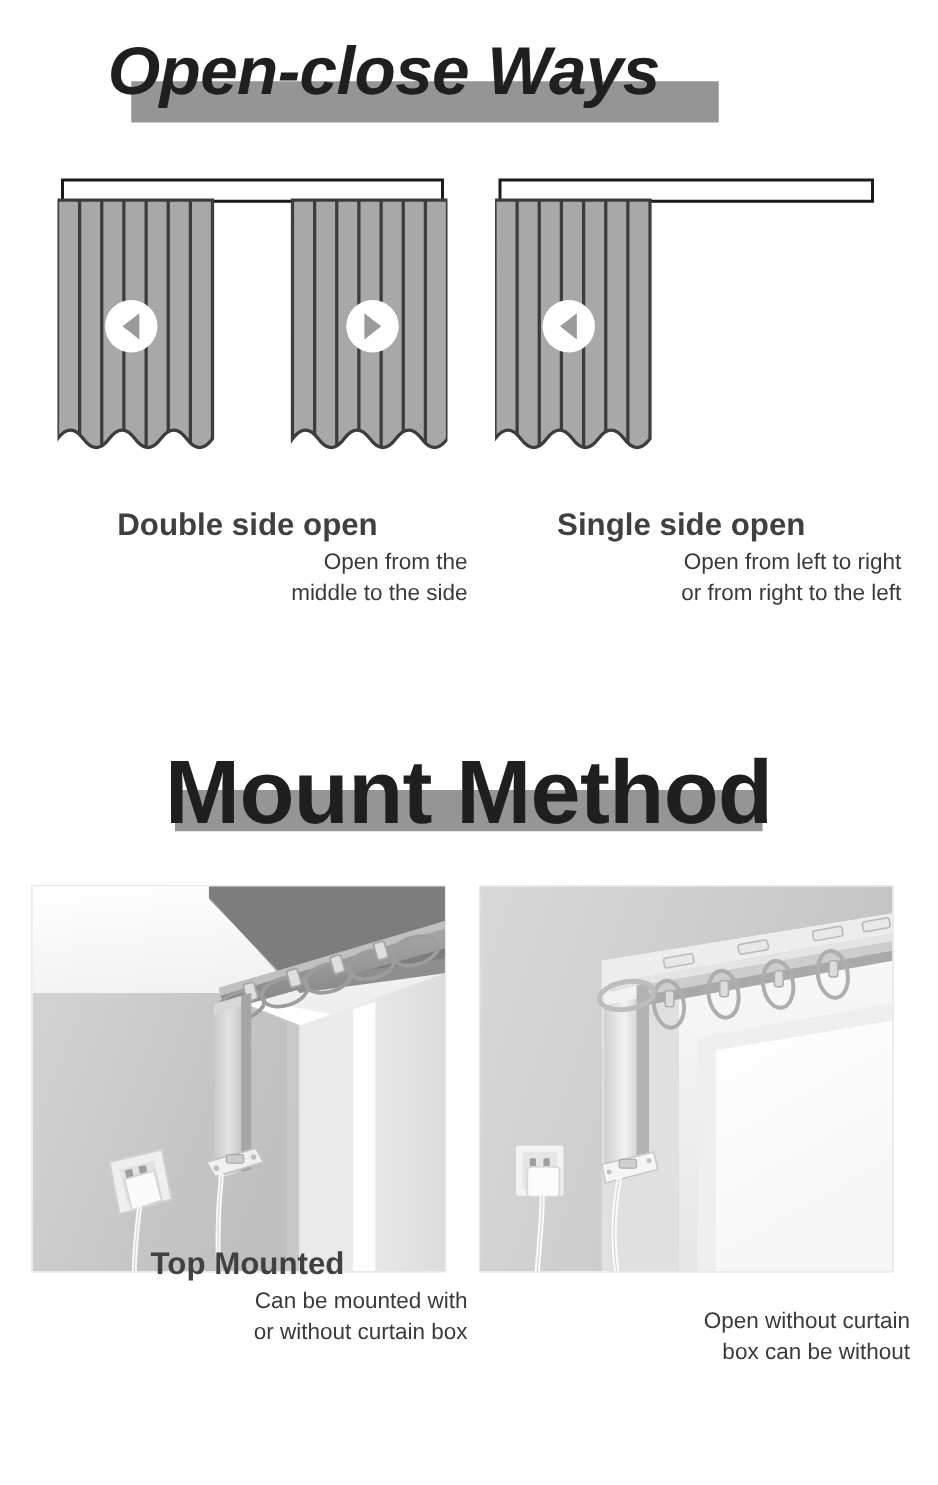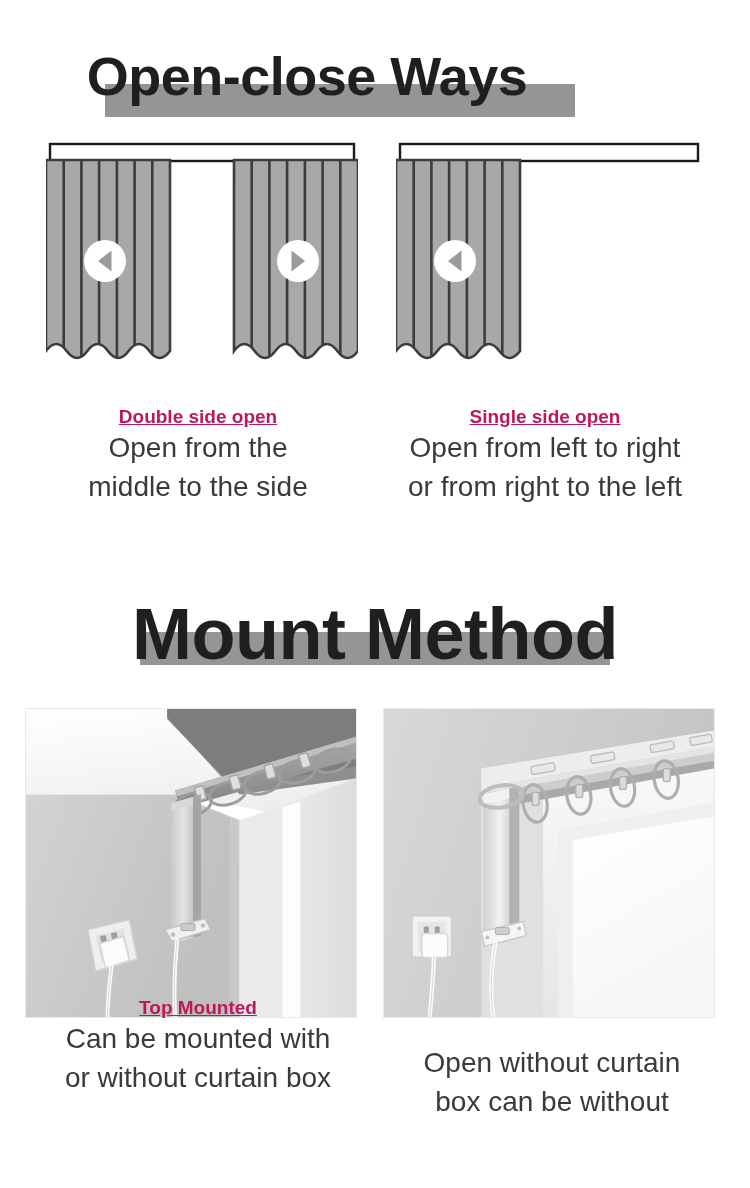--- a/index.html
+++ b/index.html
@@ -22,43 +22,42 @@
   .heading-text {
     position: relative;
     z-index: 2;
     font-weight: 700;
     color: #1f1f1f;
     letter-spacing: -0.5px;
     line-height: 1;
     white-space: nowrap;
   }
 
-  #heading-open { position:absolute; left:0; top:43px; width:614px; height:80px; }
+  #heading-open { position:absolute; left:0; top:24px; width:614px; height:80px;font-style:italic; }
   #heading-open .heading-band { left:105px; top:41px; width:470px; height:33px; }
   #heading-open .heading-text { font-size:54px; padding-top:6px; }
 
   #heading-mount { position:absolute; left:0; top:592px; width:750px; height:80px; }
   #heading-mount .heading-band { left:140px; top:40px; width:470px; height:33px; }
   #heading-mount .heading-text { font-size:72px; padding-top:6px; }
 
   
   .diagram-row { position:absolute; left:0; top:136px; width:750px; height:250px; }
   .diagram { position:absolute; top:0; height:250px; }
   #diagram-double { left:46px; width:312px; }
   #diagram-single { left:396px; width:306px; }
 
   
   .caption { position:absolute; text-align:center; }
   .caption .cap-title {
-    font-size:19px; font-weight:700; color:#be185d; line-height:1.32;
+    font-size:25px; font-weight:700; color:#404040; line-height:1.32;
     white-space:nowrap;
-    text-decoration:underline;
   }
   .caption .cap-sub {
-    font-size:28px; font-weight:400; color:#3a3a3a; line-height:1.38;
+    font-size:18px; font-weight:400; color:#3a3a3a; line-height:1.38;text-align:right;
   }
   #caption-double { left:22px; top:404px; width:352px; }
   #caption-single { left:369px; top:404px; width:352px; }
   #caption-top    { left:22px; top:995px; width:352px; }
   #caption-wall   { left:376px; top:1044px; width:352px; }
 
   
   .photo {
     position:absolute;
     border:1px solid #e9e9e9;

